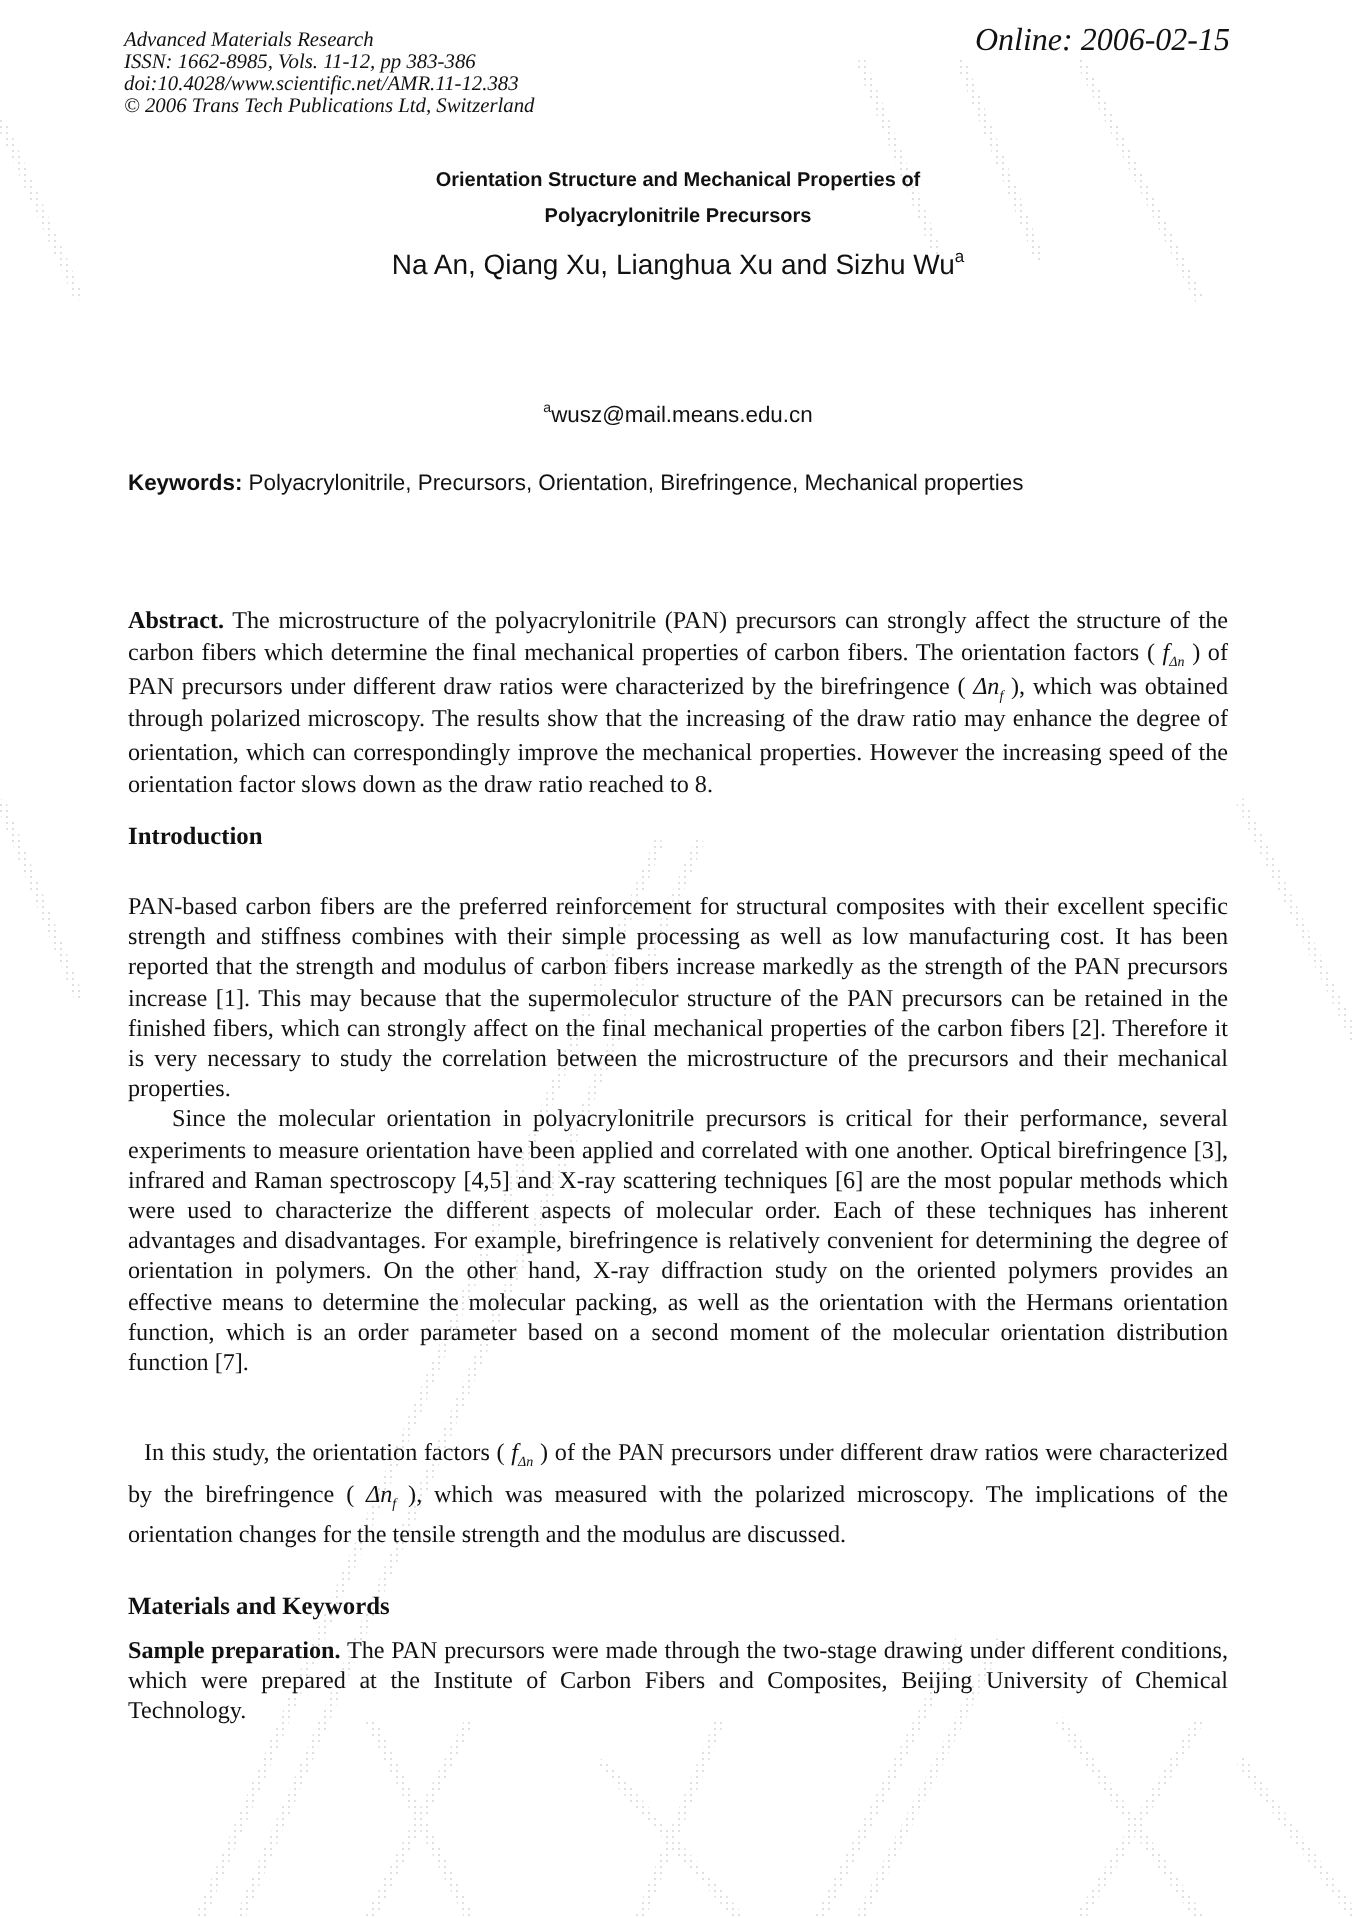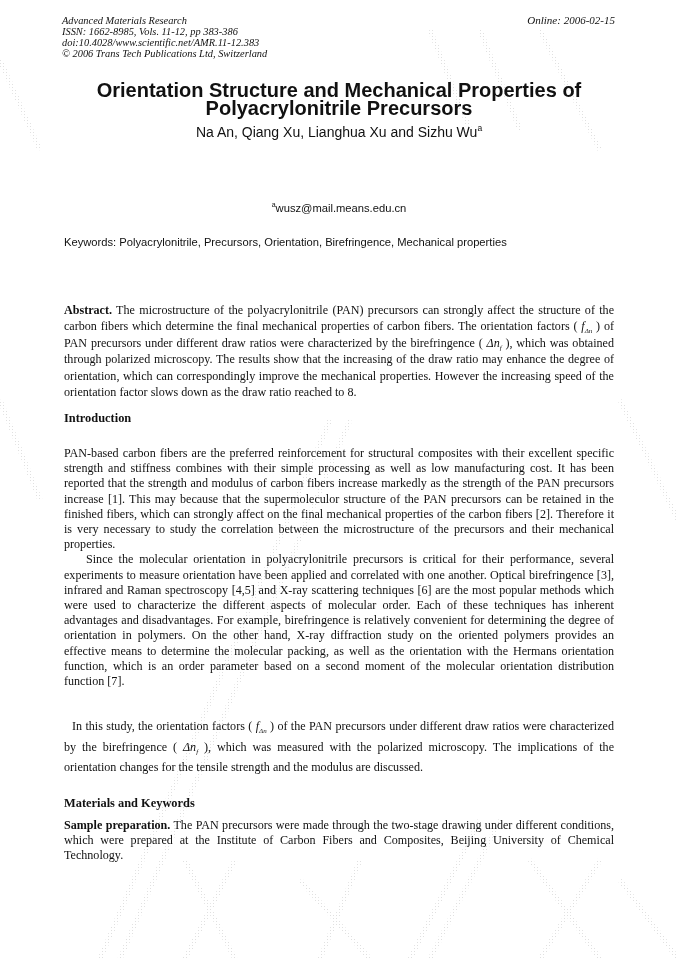--- a/index.html
+++ b/index.html
@@ -2,30 +2,30 @@
 <html><head>
 <meta charset="utf-8">
 <style>
   html, body { margin: 0; padding: 0; background: #ffffff; }
   body { width: 678px; height: 959px; position: relative; overflow: hidden; color: #111; }
   .wm { position: absolute; inset: 0; pointer-events: none; }
   .page { position: absolute; left: 0; top: 0; width: 678px; height: 959px; }
 
   .hdr { position: absolute; left: 62px; top: 15px; font-family: "Liberation Serif", serif; font-style: italic; font-size: 10.4px; line-height: 11px; color: #111; }
   .hdr div { white-space: nowrap; }
-  .online { position: absolute; right: 63px; top: 15px; font-family: "Liberation Serif", serif; font-style: italic; font-size: 11px; line-height: 11px; white-space: nowrap; }
+  .online { position: absolute; right: 63px; top: 15px; font-family: "Liberation Serif", serif; font-style: italic; font-size: 16px; line-height: 11px; white-space: nowrap; }
 
-  .title { position: absolute; left: 0; width: 678px; top: 82px; text-align: center; font-family: "Liberation Sans", sans-serif; font-weight: bold; font-size: 20px; line-height: 17.5px; color: #111; }
+  .title { position: absolute; left: 0; width: 678px; top: 82px; text-align: center; font-family: "Liberation Sans", sans-serif; font-weight: bold; font-size: 10px; line-height: 17.5px; color: #111; }
   .authors { position: absolute; left: 0; width: 678px; top: 124px; text-align: center; font-family: "Liberation Sans", sans-serif; font-size: 14px; line-height: 17px; }
   .authors sup { font-size: 8.5px; vertical-align: 6px; line-height: 0; }
   .affil { position: absolute; left: 0; width: 678px; top: 149px; text-align: center; font-family: "Liberation Sans", sans-serif; font-size: 11.2px; line-height: 15.3px; }
   .email { position: absolute; left: 0; width: 678px; top: 201px; text-align: center; font-family: "Liberation Sans", sans-serif; font-size: 11.2px; line-height: 14px; }
   .email sup { font-size: 7px; vertical-align: 5px; line-height: 0; }
   .keywords { position: absolute; left: 64px; top: 235px; font-family: "Liberation Sans", sans-serif; font-size: 11.2px; line-height: 14px; white-space: nowrap; }
-  .keywords b { font-weight: normal; }
+  .keywords b { font-weight: bold; }
 
   .body-text { position: absolute; left: 64px; width: 550px; font-family: "Liberation Serif", serif; font-size: 12.1px; line-height: 15.2px; text-align: justify; color: #111; }
   .body-text p { margin: 0; }
   .body-text .indent { text-indent: 22px; }
   .body-text .indent-s { text-indent: 8px; }
   .sec-h { position: absolute; left: 64px; font-family: "Liberation Serif", serif; font-weight: bold; font-size: 12.4px; line-height: 15px; }
   .sym { font-style: italic; }
   .sub { font-size: 7px; font-style: italic; vertical-align: -3px; line-height: 0; }
 
   .abstract { top: 270px; margin-top: 32px; }

